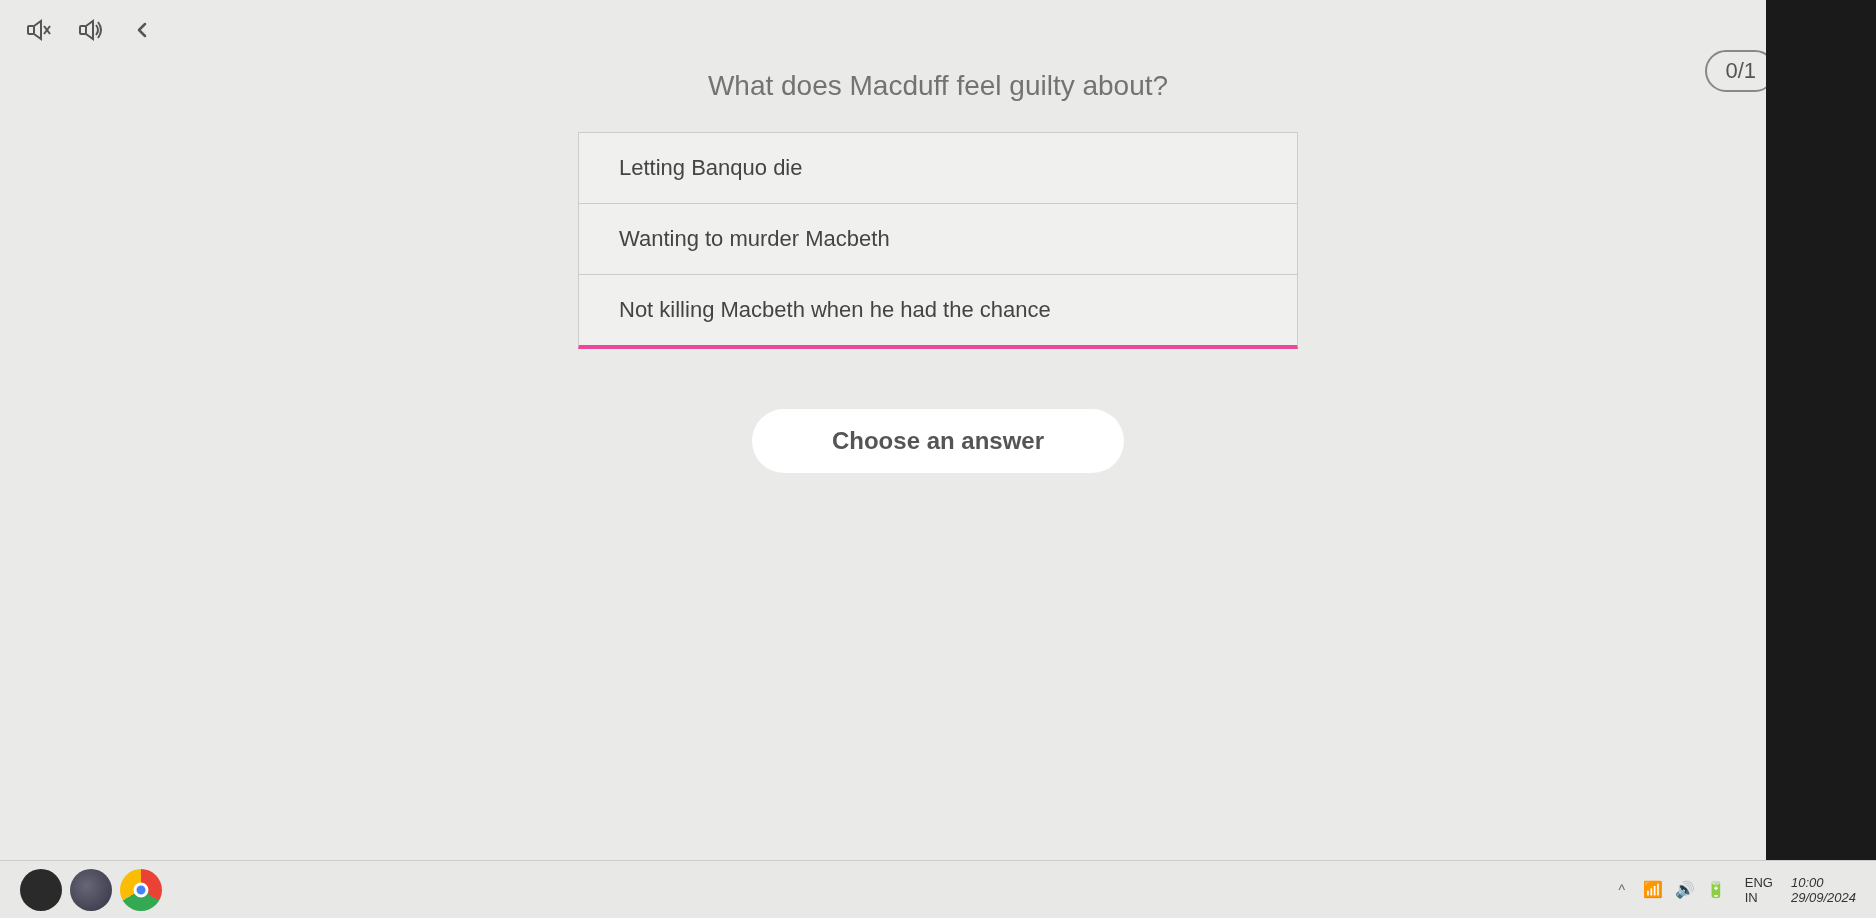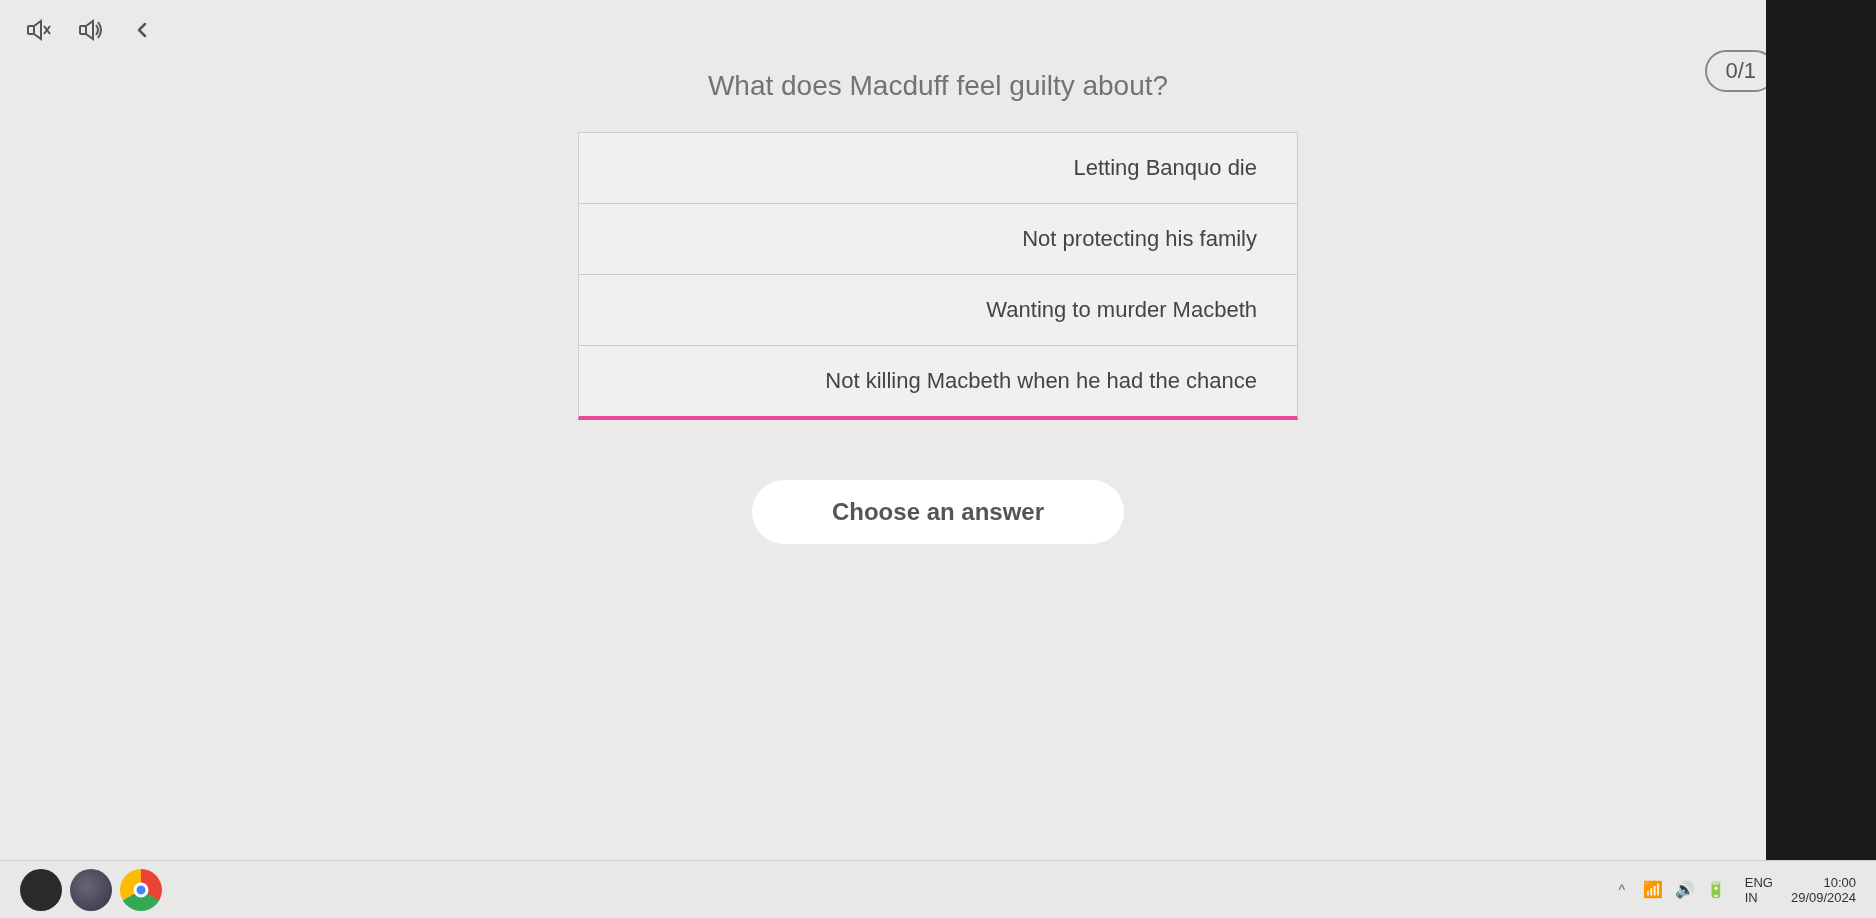--- a/index.html
+++ b/index.html
@@ -97,21 +97,21 @@
 
     .option-btn {
       width: 720px;
       padding: 22px 40px;
       background: #f0f0ee;
       border: 1px solid #ccc;
       border-bottom: none;
       cursor: pointer;
       font-size: 22px;
       color: #444;
-      text-align: right;
+      text-align: left;
       transition: background 0.15s;
     }
 
     .option-btn:first-child {
       border-top: 1px solid #ccc;
     }
 
     .option-btn:last-child {
       border-bottom: 4px solid #ec4899;
     }
@@ -164,23 +164,23 @@
 
     .taskbar-icons {
       display: flex;
       gap: 12px;
       align-items: center;
       font-size: 16px;
       color: #555;
     }
 
     .taskbar-time {
-      text-align: right;
       font-size: 13px;
       color: #333;
+      font-style: italic;
     }
 
     .taskbar-lang {
       font-size: 13px;
       color: #333;
       text-align: left;
     }
 
     .taskbar-apps {
       display: flex;
@@ -234,21 +234,20 @@
   <div class="score-badge">
     <span>0/1</span>
   </div>
 
   <div class="question-area">
     <div class="question-title">What does Macduff feel guilty about?</div>
   </div>
 
   <div class="options-container">
     <button class="option-btn">Letting Banquo die</button>
-    <button class="option-btn">Not protecting his family</button>
     <button class="option-btn">Wanting to murder Macbeth</button>
     <button class="option-btn">Not killing Macbeth when he had the chance</button>
   </div>
 
   <button class="choose-answer-btn">Choose an answer</button>
 
   <div class="right-panel"></div>
 
   <div class="taskbar">
     <div class="taskbar-apps">

